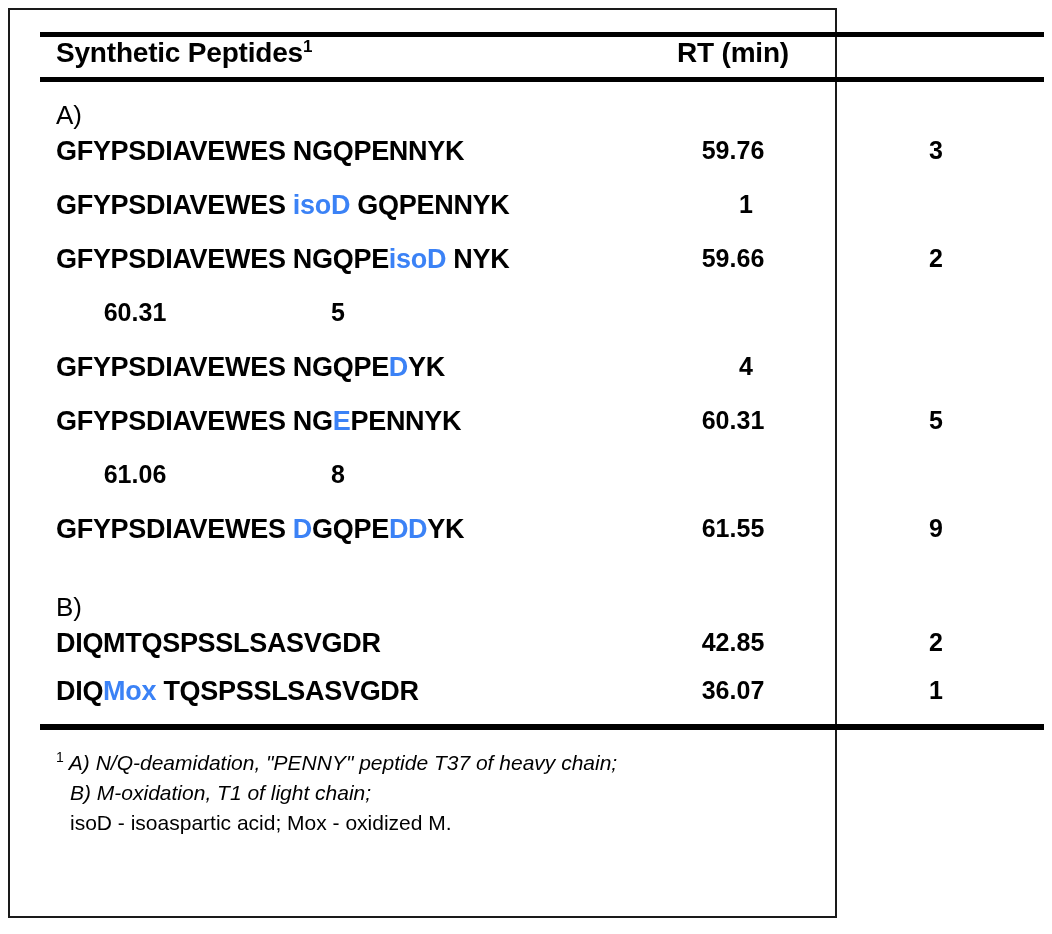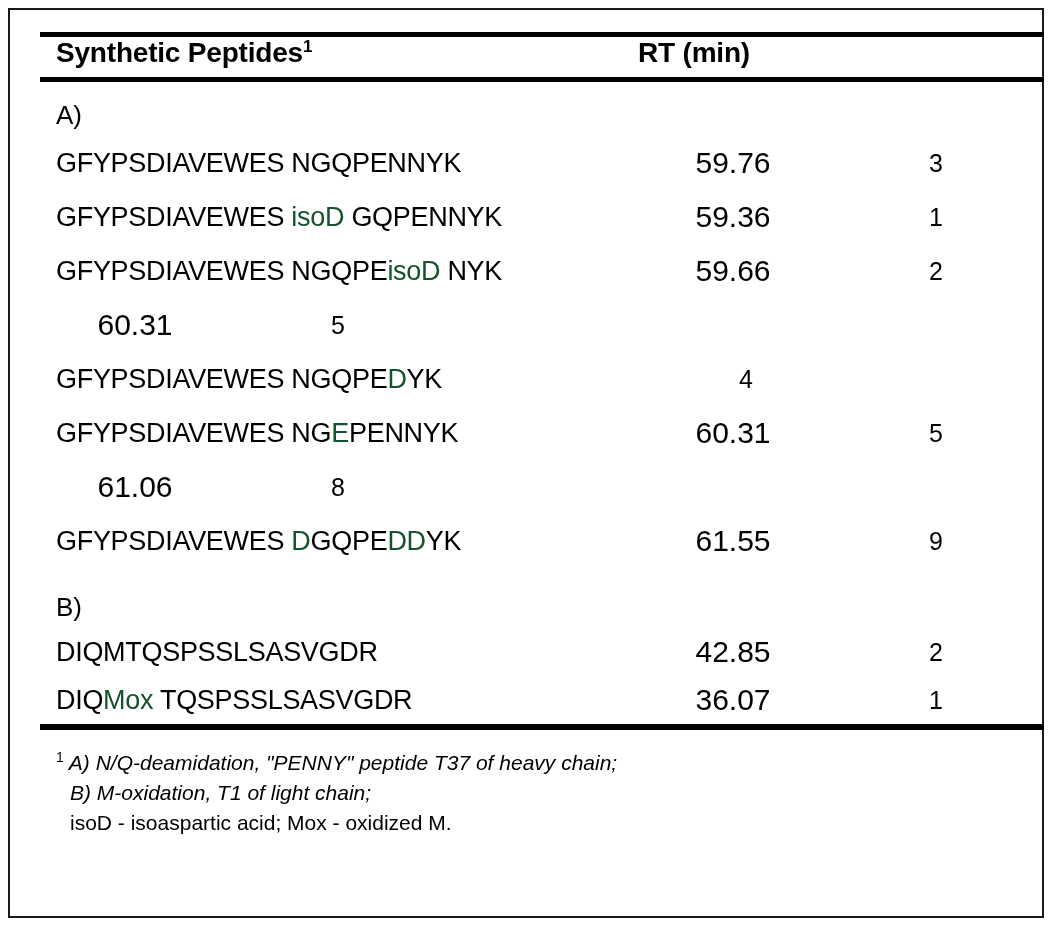--- a/index.html
+++ b/index.html
@@ -14,21 +14,21 @@
     font-family: "Liberation Sans", sans-serif;
     color: #000000;
     overflow: hidden;
   }
 
   
   #figure-frame {
     position: absolute;
     left: 8px;
     top: 8px;
-    width: 1036px;
+    width: 829px;
     height: 910px;
     box-sizing: border-box;
     border: 2px solid #1a1a1a;
     background: #ffffff;
   }
 
   #table-wrap {
     position: absolute;
     left: 30px;
     top: 22px;
@@ -48,21 +48,21 @@
   
   #table-header {
     display: flex;
     align-items: baseline;
     height: 40px;
     font-weight: bold;
     font-size: 28px;
     letter-spacing: -0.2px;
   }
   #table-header .col-peptide { width: 598px; padding-left: 16px; box-sizing: border-box; }
-  #table-header .col-rt      { width: 190px; }
+  #table-header .col-rt      { width: 190px; text-align: center; }
   #table-header .col-order   { width: 216px; text-align: center; }
   .sup {
     font-size: 17px;
     vertical-align: super;
     font-weight: bold;
   }
 
   
   .section-label {
     font-size: 26px;
@@ -70,44 +70,45 @@
     margin-top: 16px;
     margin-bottom: 4px;
     height: 34px;
     line-height: 34px;
   }
   #section-b-label { margin-top: 22px; }
 
   
   .data-row {
     display: flex;
-    align-items: center;
+    align-items: flex-start;
     height: 54px;
+    font-weight: bold;
   }
   .row-compact { height: 48px; }
   .cell-seq {
     width: 598px;
     padding-left: 16px;
     box-sizing: border-box;
     font-size: 27px;
     letter-spacing: -0.3px;
     white-space: pre;
   }
   .cell-rt {
     width: 190px;
     text-align: center;
-    font-size: 30px;
+    font-size: 25px;
   }
   .cell-order {
     width: 216px;
     text-align: center;
     font-size: 25px;
   }
   .mod {
-    color: #14532d;
+    color: #3b82f6;
   }
 
   
   #footnote {
     padding-left: 16px;
     margin-top: 12px;
     font-size: 21px;
     line-height: 30px;
   }
   .fn-italic { font-style: italic; }
@@ -138,21 +139,20 @@
     <div id="section-a">
       <div class="section-label" id="section-a-label">A)</div>
       <div id="section-a-rows">
           <div class="data-row">
             <div class="cell-seq"><span>GFYPSDIAVEWES NGQPENNYK</span></div>
             <div class="cell-rt">59.76</div>
             <div class="cell-order">3</div>
           </div>
           <div class="data-row">
             <div class="cell-seq"><span>GFYPSDIAVEWES </span><span class="mod">isoD</span><span> GQPENNYK</span></div>
-            <div class="cell-rt">59.36</div>
             <div class="cell-order">1</div>
           </div>
           <div class="data-row">
             <div class="cell-seq"><span>GFYPSDIAVEWES NGQPE</span><span class="mod">isoD</span><span> NYK</span></div>
             <div class="cell-rt">59.66</div>
             <div class="cell-order">2</div>
           </div>
           <div class="data-row">
             <div class="cell-rt">60.31</div>
             <div class="cell-order">5</div>

